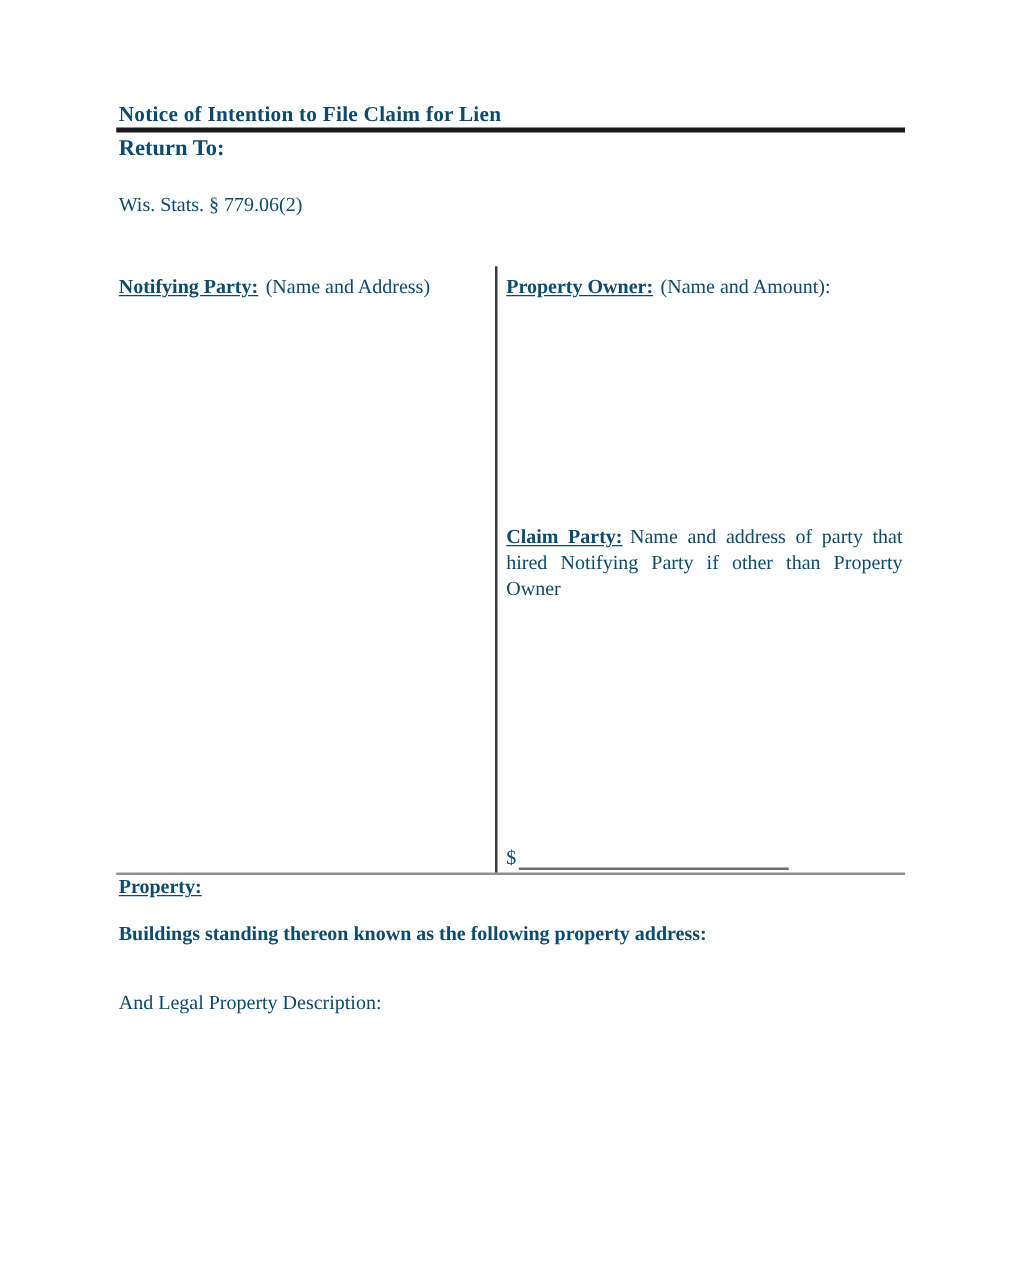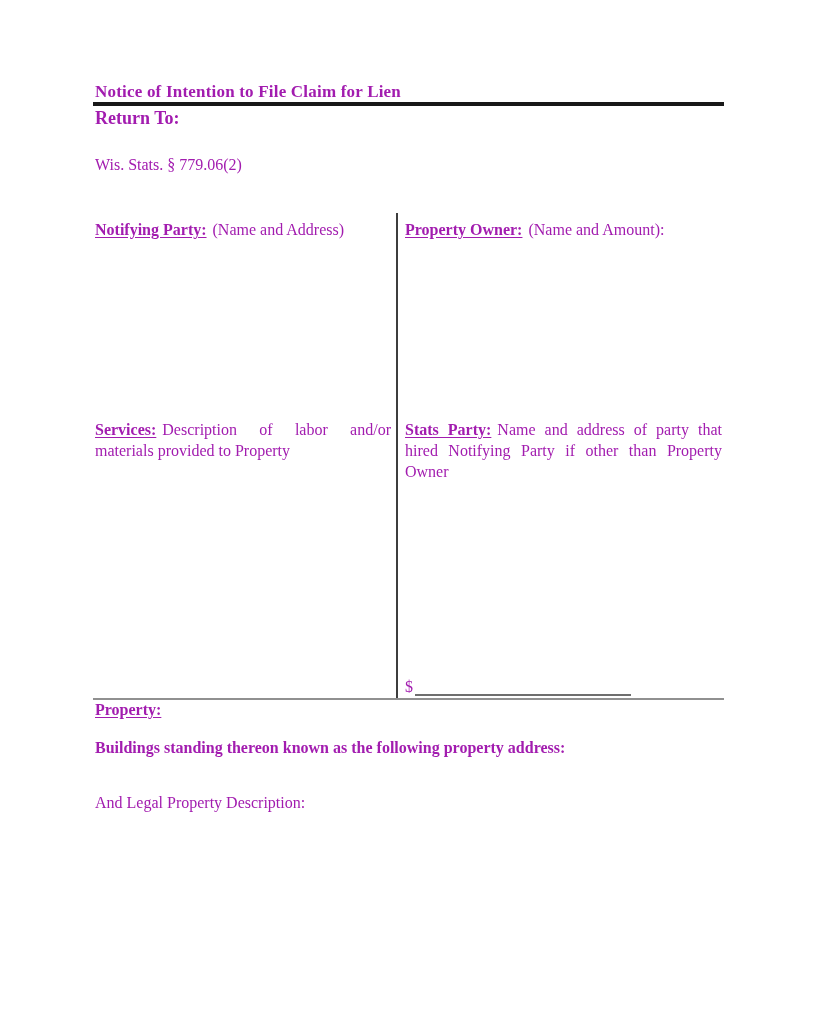--- a/index.html
+++ b/index.html
@@ -3,21 +3,21 @@
 <meta charset="utf-8">
 <style>
   html, body { margin: 0; padding: 0; background: #e8e8e8; }
   .page {
     position: relative;
     width: 822px;
     height: 1024px;
     background: #ffffff;
     margin: 0 auto;
     font-family: "Liberation Serif", "DejaVu Serif", serif;
-    color: #a21caf;
+    color: #0c4a6e;
     overflow: hidden;
   }
   .abs { position: absolute; }
 
   .doc-title {
     left: 95px; top: 82px;
     font-size: 17px; font-weight: bold;
     letter-spacing: 0.2px;
     white-space: nowrap;
   }
@@ -112,27 +112,24 @@
     <div class="cell cell-np">
       <span class="lbl">Notifying Party:</span><span class="hint">(Name and Address)</span>
     </div>
     <div class="fill-area" style="left:2px; top:44px; width:296px; height:158px;"></div>
 
     <div class="cell cell-po">
       <span class="lbl">Property Owner:</span><span class="hint">(Name and Amount):</span>
     </div>
     <div class="fill-area" style="left:312px; top:44px; width:317px; height:158px;"></div>
 
-    <div class="cell cell-sv">
-      <span class="lbl">Services:</span><span class="hint">Description of labor and/or materials provided to Property</span>
-    </div>
     <div class="fill-area" style="left:2px; top:270px; width:296px; height:210px;"></div>
 
     <div class="cell cell-hp">
-      <span class="lbl">Stats Party:</span><span class="hint">Name and address of party that hired Notifying Party if other than Property Owner</span>
+      <span class="lbl">Claim Party:</span><span class="hint">Name and address of party that hired Notifying Party if other than Property Owner</span>
     </div>
     <div class="fill-area" style="left:312px; top:292px; width:317px; height:110px;"></div>
 
 
     <div class="amount-row">
       <span class="currency">$</span>
       <span class="amount-line"></span>
     </div>
   </div>
 

